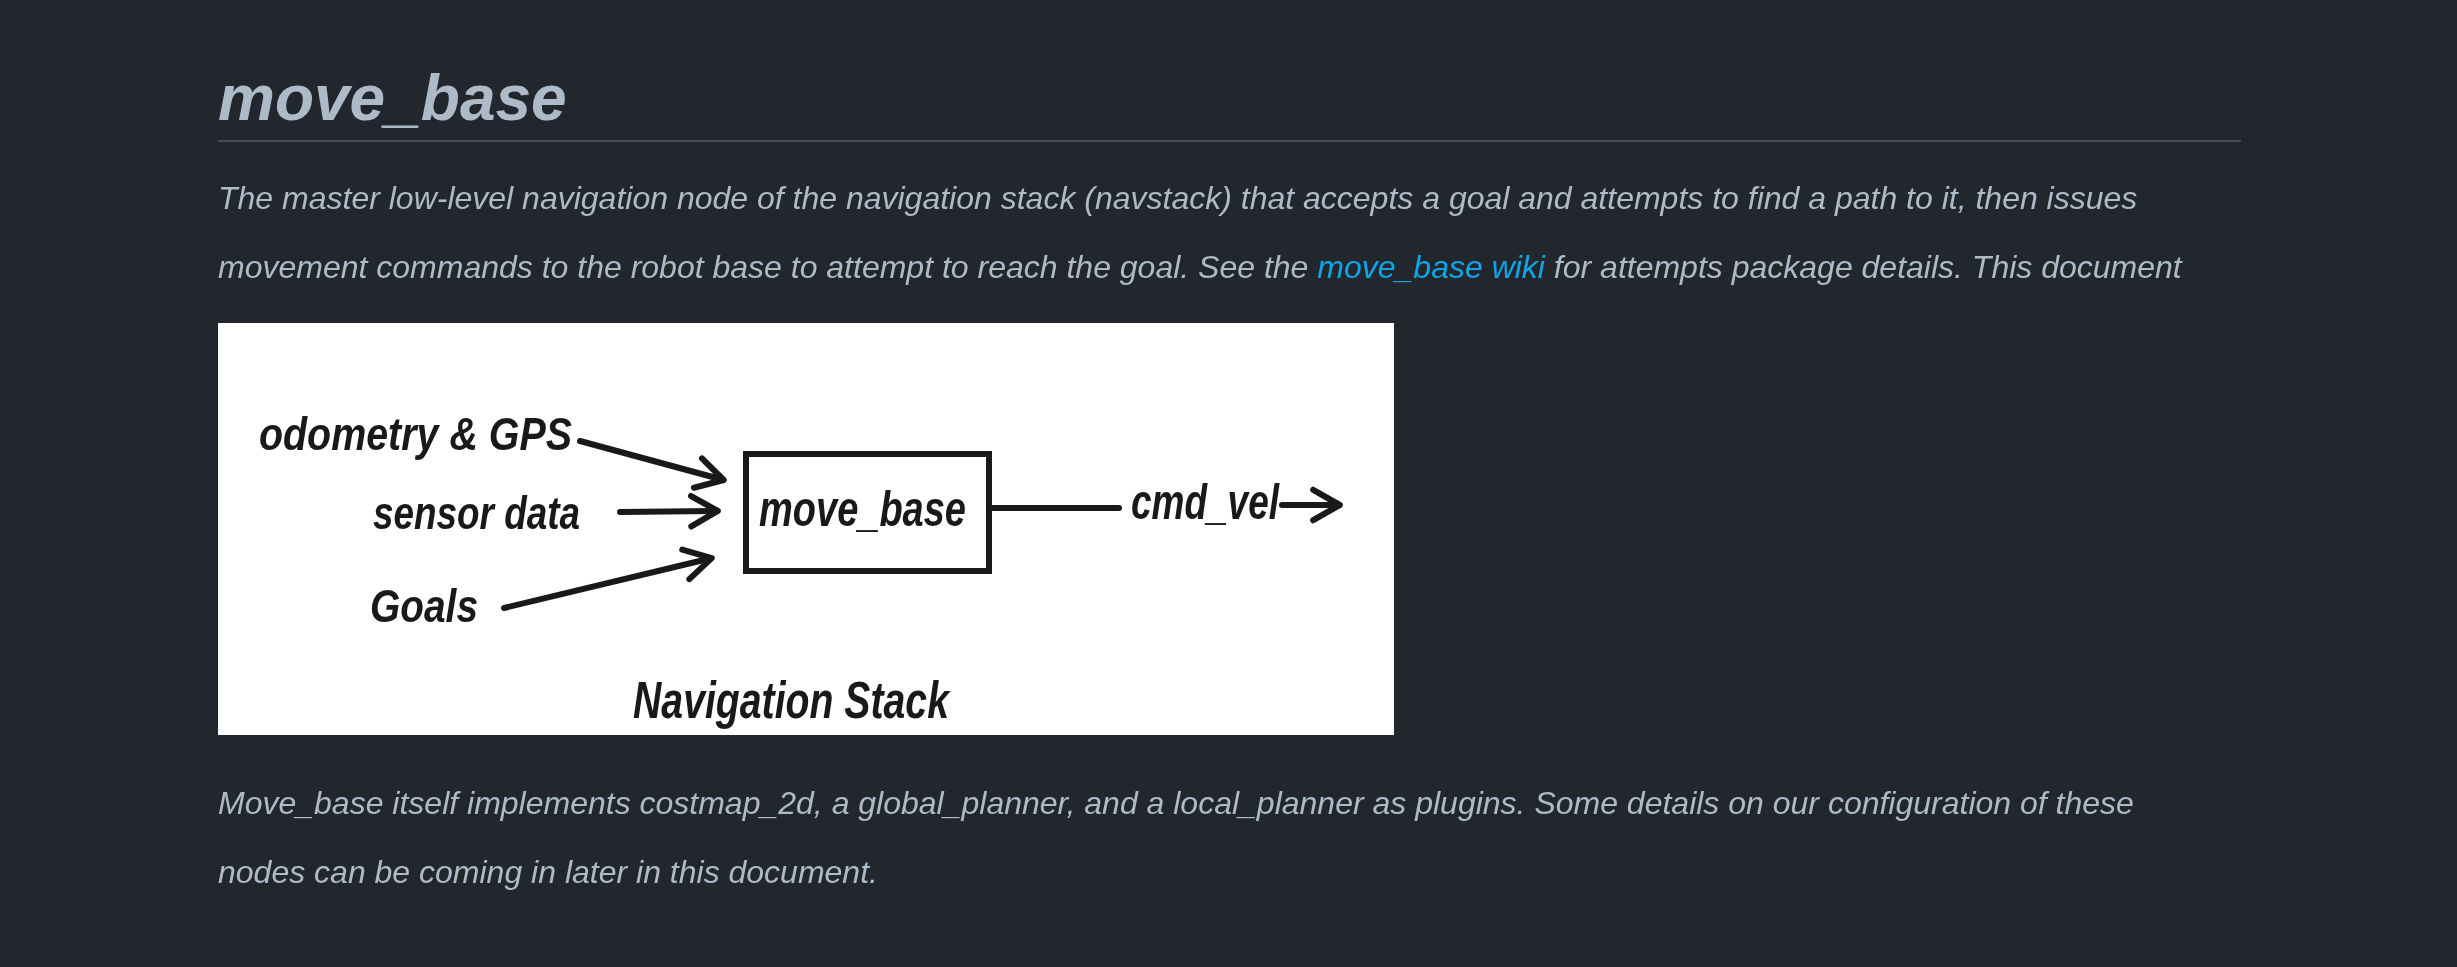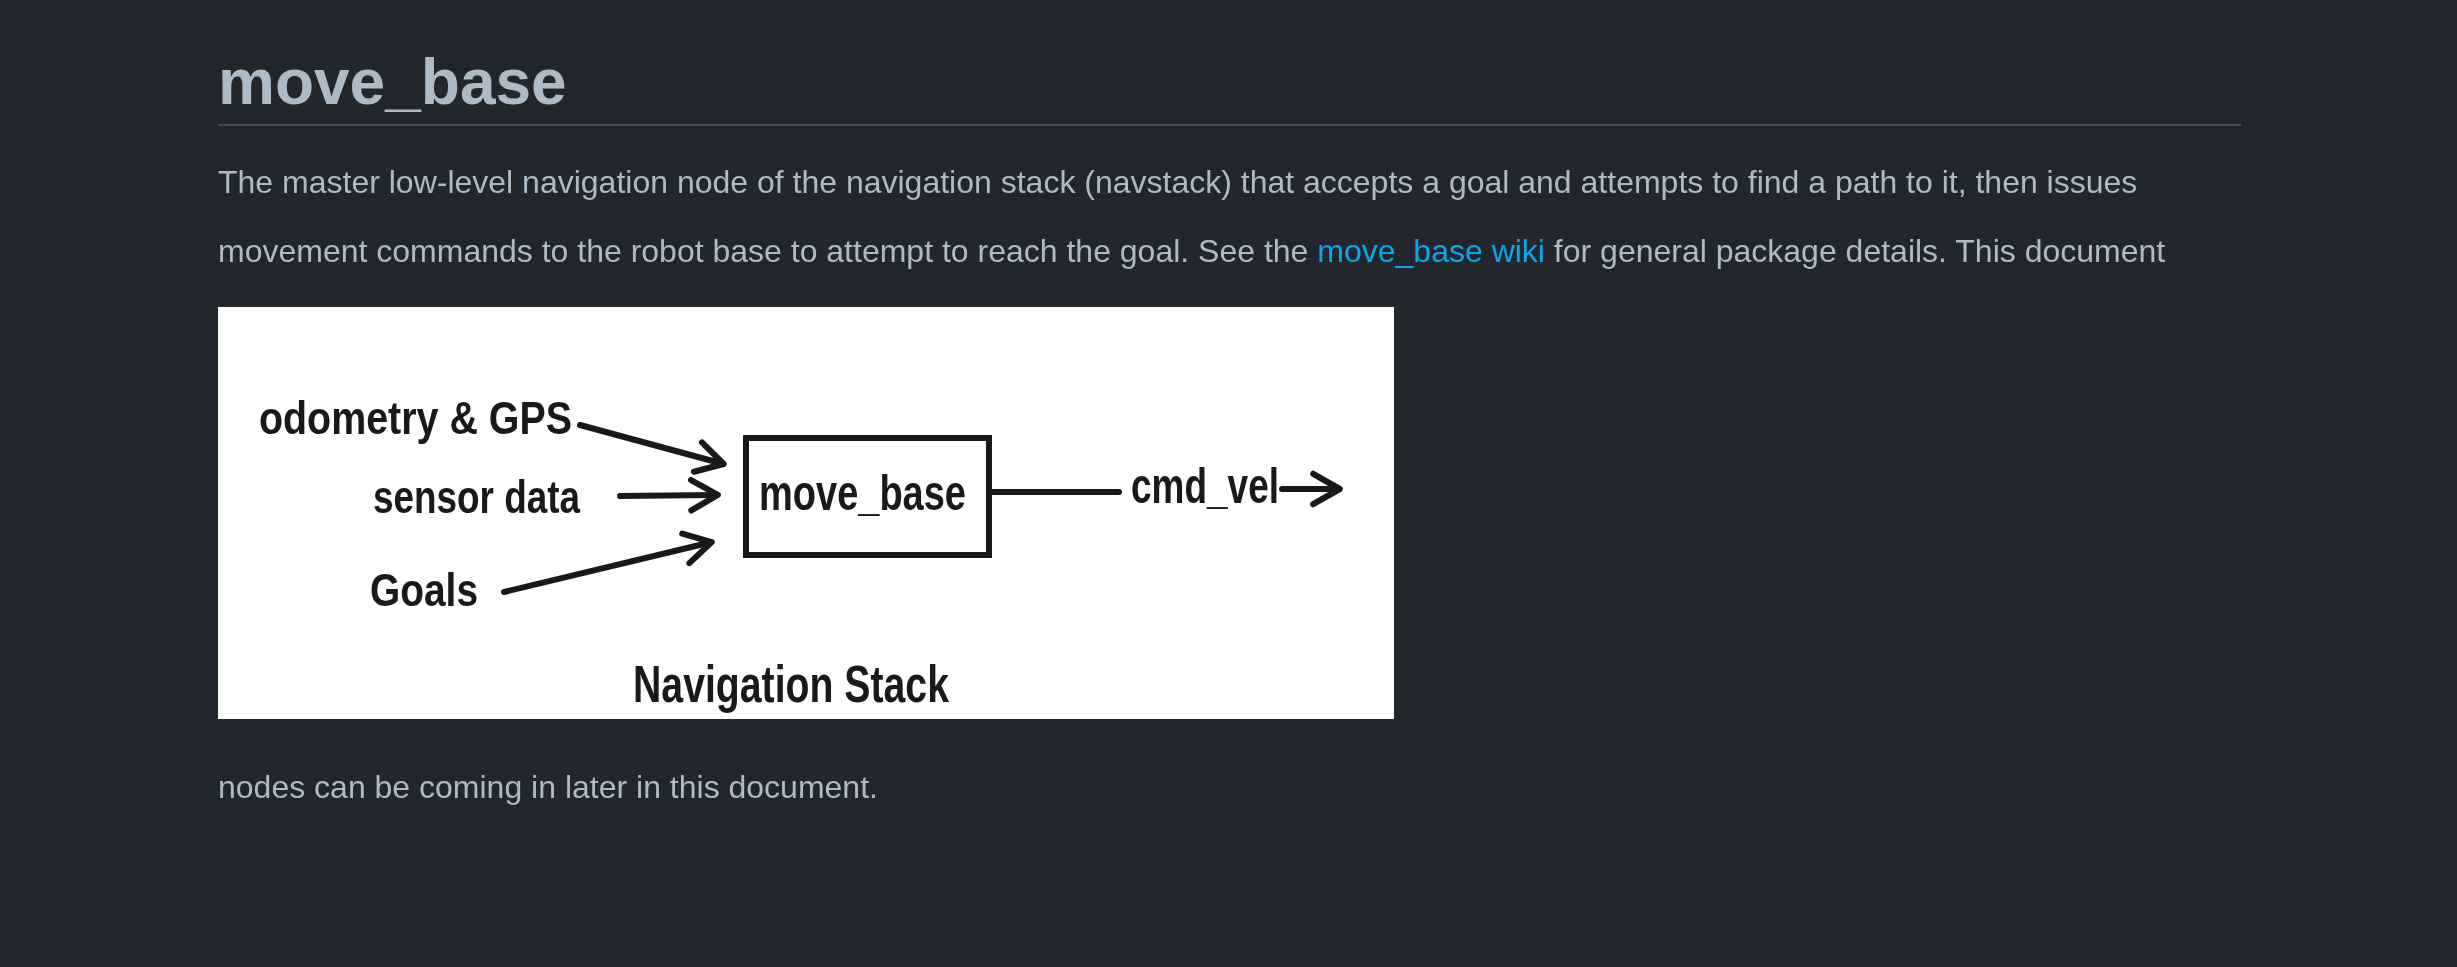--- a/index.html
+++ b/index.html
@@ -6,22 +6,23 @@
   body {
     width: 2457px; height: 967px;
     background: #22272e;
     color: #adbac7;
     font-family: "Liberation Sans", sans-serif;
     overflow: hidden;
   }
   .content {
     box-sizing: border-box;
     margin-left: 218px;
-    padding-top: 42px;
+    padding-top: 58px;
     width: 2023px;
+    font-style: italic;
   }
   h1.page-title {
     font-size: 64px;
     line-height: 80px;
     font-weight: 700;
     color: #adbac7;
     margin: 0 0 32px 0;
     padding-bottom: 2px;
     border-bottom: 2px solid #444c56;
   }
@@ -48,21 +49,21 @@
 </style>
 </head>
 <body>
 
 <div class="content">
 
   <h1 class="page-title">move_base</h1>
 
   <p class="body-text">
     <span class="tline">The master low-level navigation node of the navigation stack (navstack) that accepts a goal and attempts to find a path to it, then issues</span>
-    <span class="tline"><span>movement commands to the robot base to attempt to reach the goal. See the </span><a class="doc-link">move_base wiki</a><span> for general package details. This document</span></span>
+    <span class="tline"><span>movement commands to the robot base to attempt to reach the goal. See the </span><a class="doc-link">move_base wiki</a><span> for attempts package details. This document</span></span>
   </p>
 
   <div class="figure">
     <svg width="1176" height="406" viewBox="0 0 1176 406" xmlns="http://www.w3.org/2000/svg">
       <defs>
         <marker id="arrowhead" viewBox="0 0 10 10" refX="7.5" refY="5" markerWidth="38" markerHeight="38" orient="auto" markerUnits="userSpaceOnUse">
           <path d="M1.5 1 L8.5 5 L1.5 9" fill="none" stroke="#191919" stroke-width="1.6" stroke-linecap="round" stroke-linejoin="round"></path>
         </marker>
       </defs>
 
@@ -81,16 +82,17 @@
 
       <path d="M771 185 L901 185" fill="none" stroke="#191919" stroke-width="6" stroke-linecap="round"></path>
       <text class="dlabel" x="913" y="196" font-size="50" textLength="148" lengthAdjust="spacingAndGlyphs">cmd_vel</text>
       <path d="M1064 182 L1118 182" fill="none" stroke="#191919" stroke-width="6" stroke-linecap="round" marker-end="url(#arrowhead)"></path>
 
       <text class="dlabel" x="415" y="395" font-size="52" textLength="316" lengthAdjust="spacingAndGlyphs">Navigation Stack</text>
     </svg>
   </div>
 
   <p class="body-text">
+    <span class="tline">Move_base itself implements costmap_2d, a global_planner, and a local_planner as plugins. Some details on our configuration of these</span>
     <span class="tline">nodes can be coming in later in this document.</span>
   </p>
 
 </div>
 
 </body></html>

